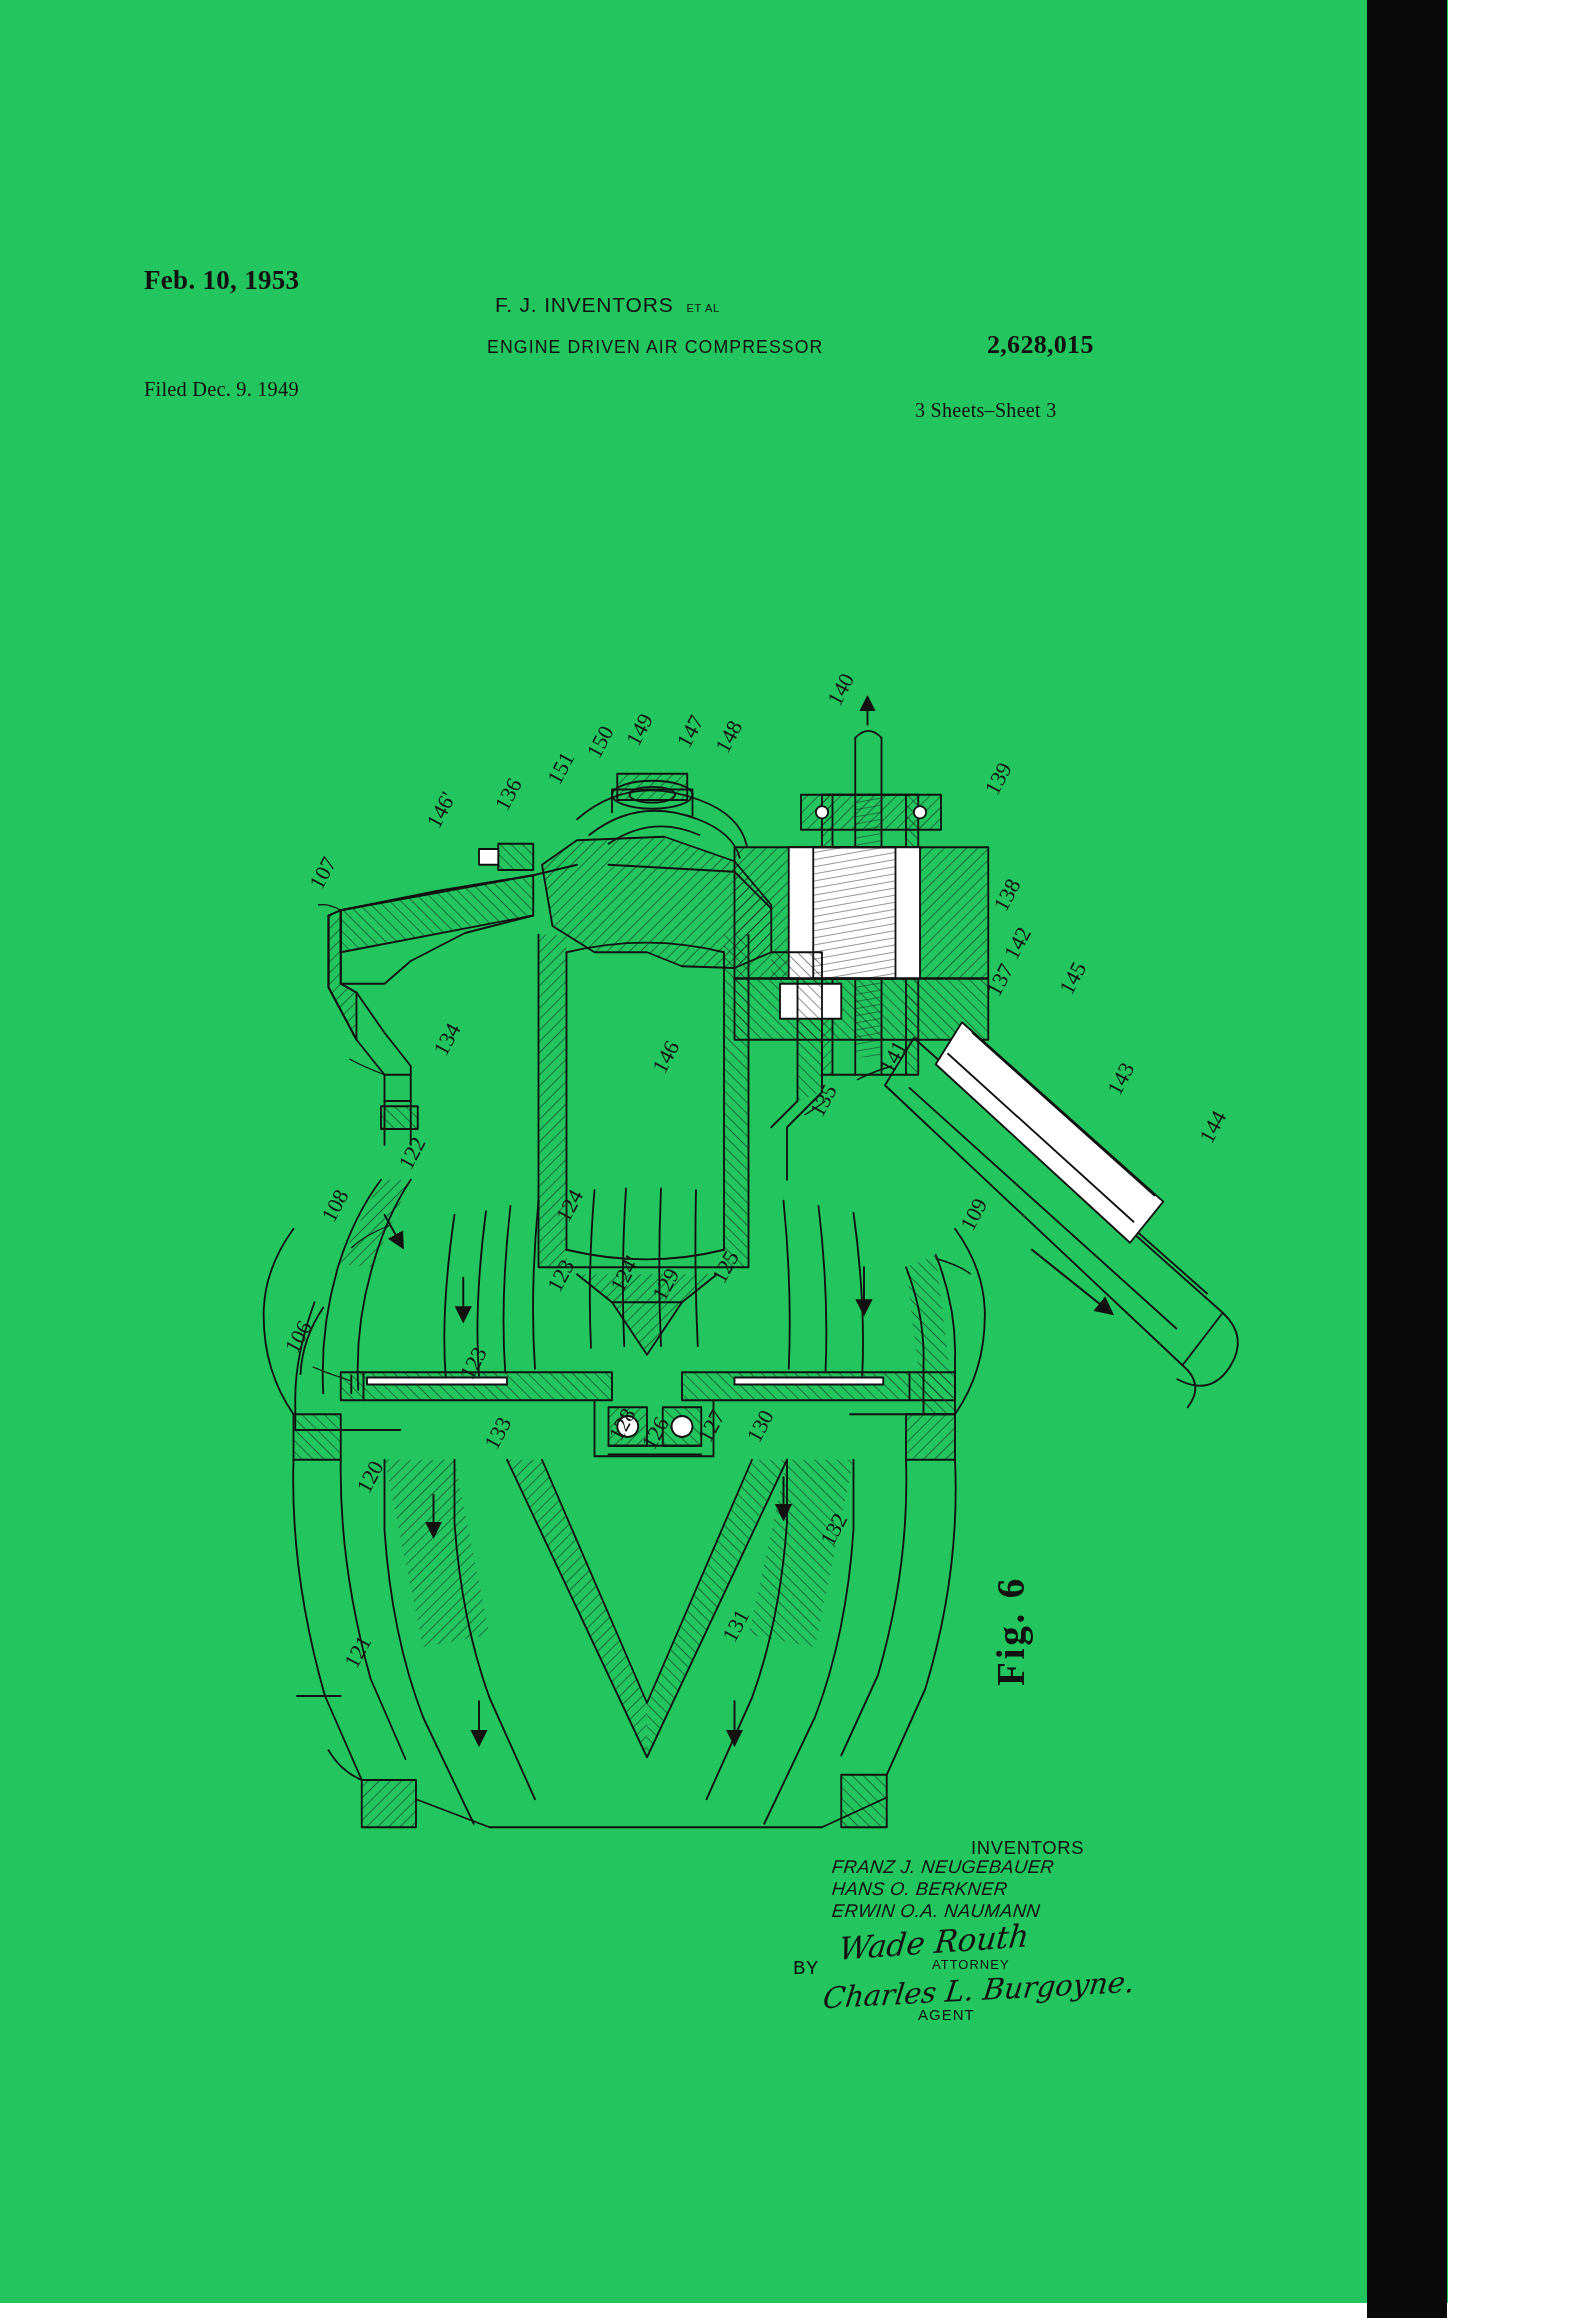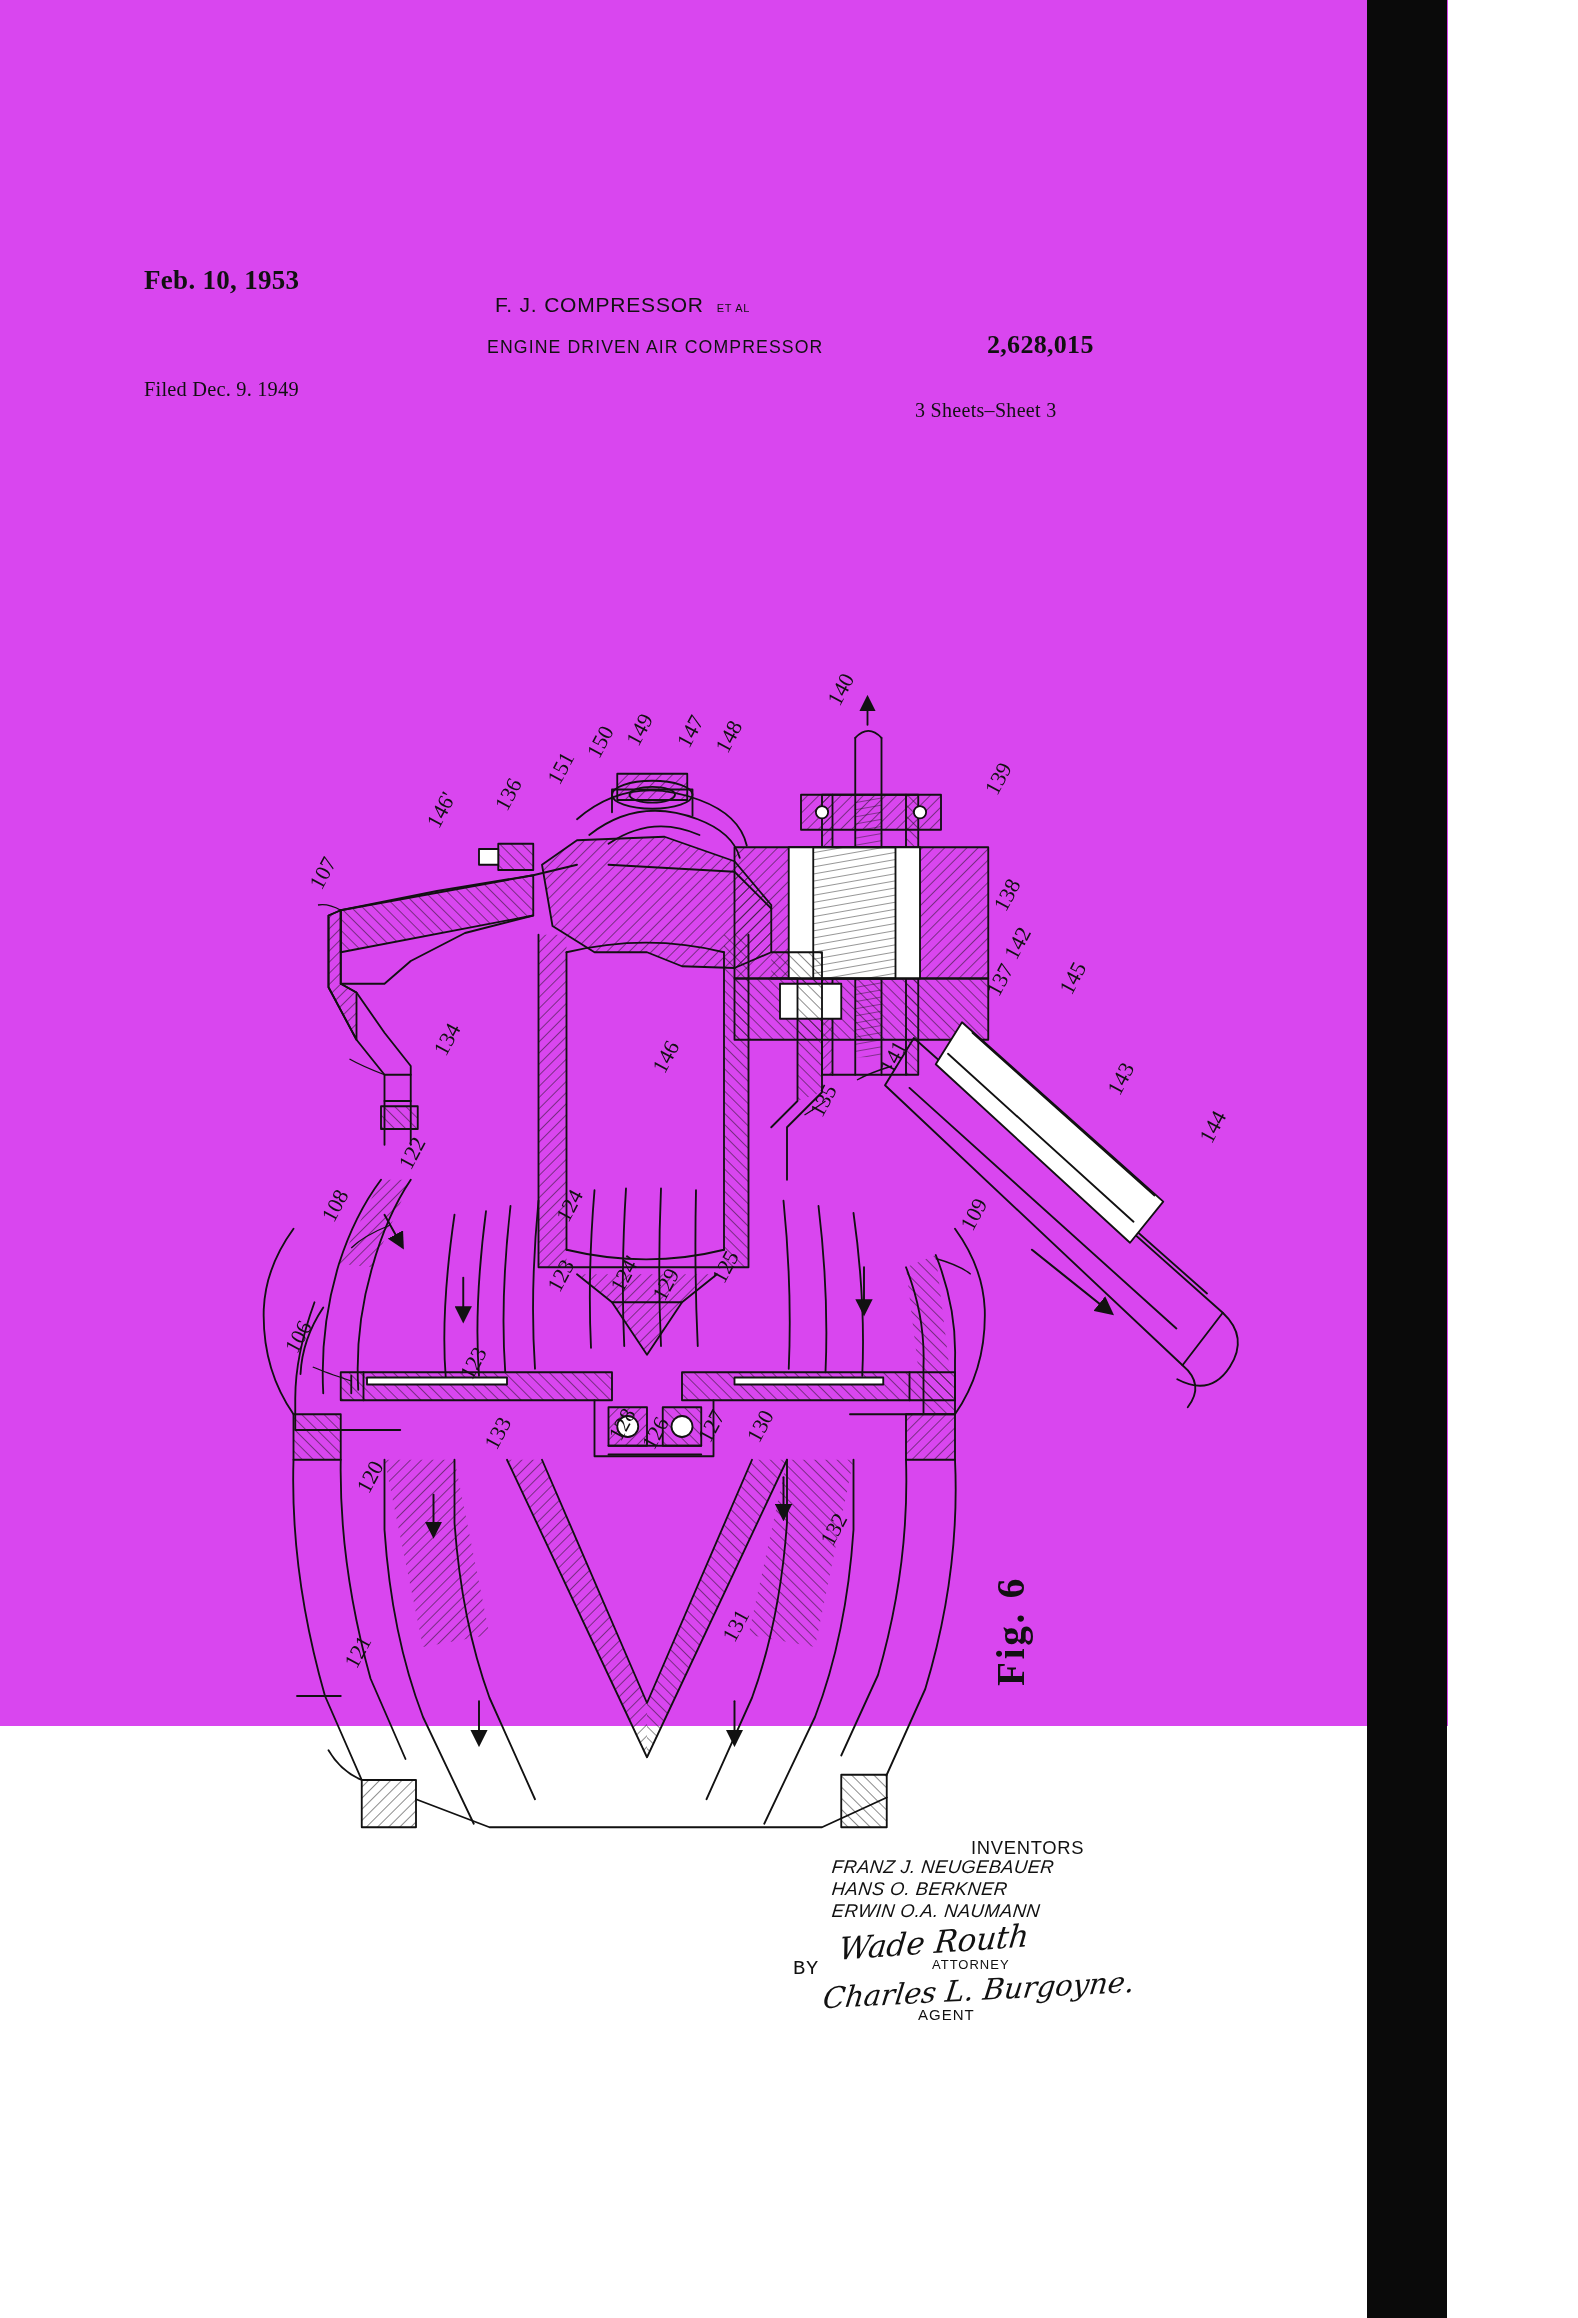--- a/index.html
+++ b/index.html
@@ -11,22 +11,22 @@
     width: 1578px;
     height: 2319px;
     position: relative;
     font-family: "Liberation Serif", serif;
     overflow: hidden;
   }
   .page {
     position: absolute;
     top: 0; left: 0;
     width: 1578px;
-    height: 1726px;
-    background: #d946ef;
+    height: 2303px;
+    background: #22c55e;
     text-align: right;
   }
   
   .gutter-band {
     position: absolute;
     top: 0;
     left: 1367px;
     width: 80px;
     height: 2319px;
     background: #0a0a0a;
@@ -212,21 +212,21 @@
 <body>
 
 <div class="page">
 
   <div class="gutter-band"></div>
   <div class="gutter-band-right"></div>
 
   <div class="hdr-date">Feb. 10, 1953</div>
 
   <div class="hdr-inventor">
-    <span>F. J. COMPRESSOR</span><span class="etal">ET AL</span>
+    <span>F. J. INVENTORS</span><span class="etal">ET AL</span>
   </div>
 
   <div class="hdr-patnum">2,628,015</div>
 
   <div class="hdr-title">ENGINE DRIVEN AIR COMPRESSOR</div>
 
   <div class="hdr-filed">Filed Dec. 9. 1949</div>
 
   <div class="hdr-sheets">3 Sheets–Sheet 3</div>
 

